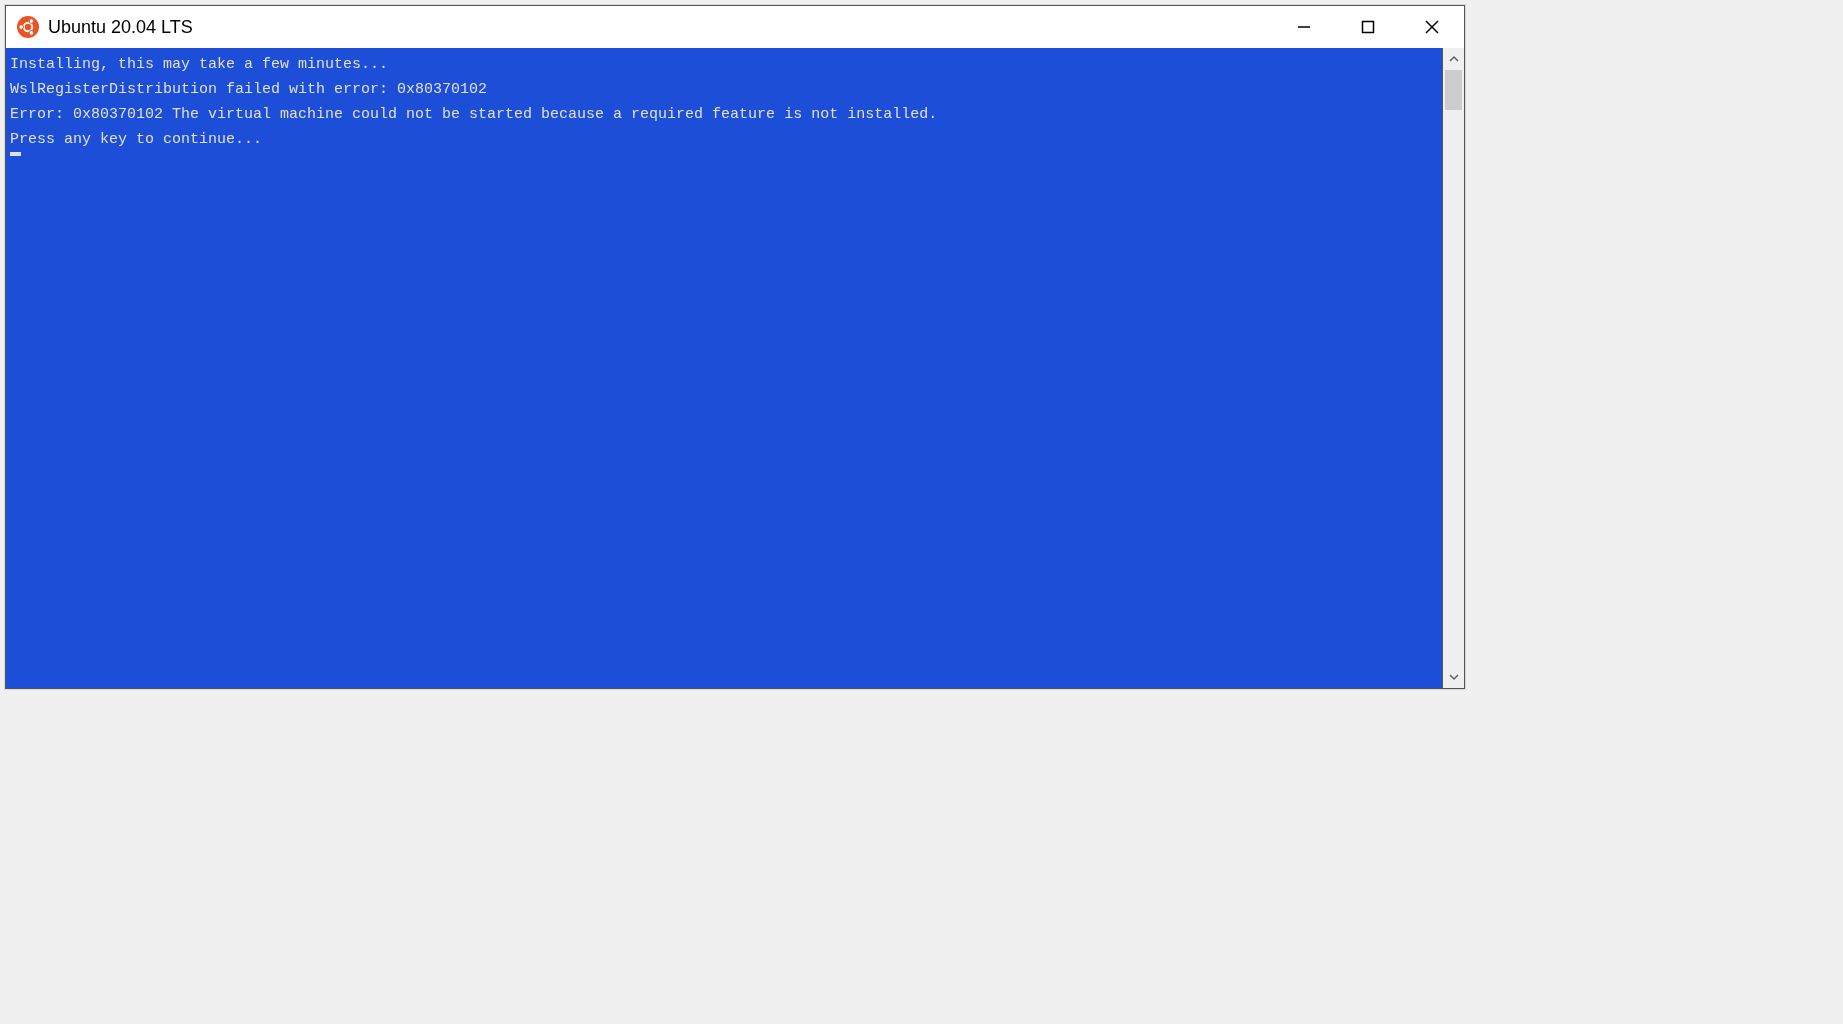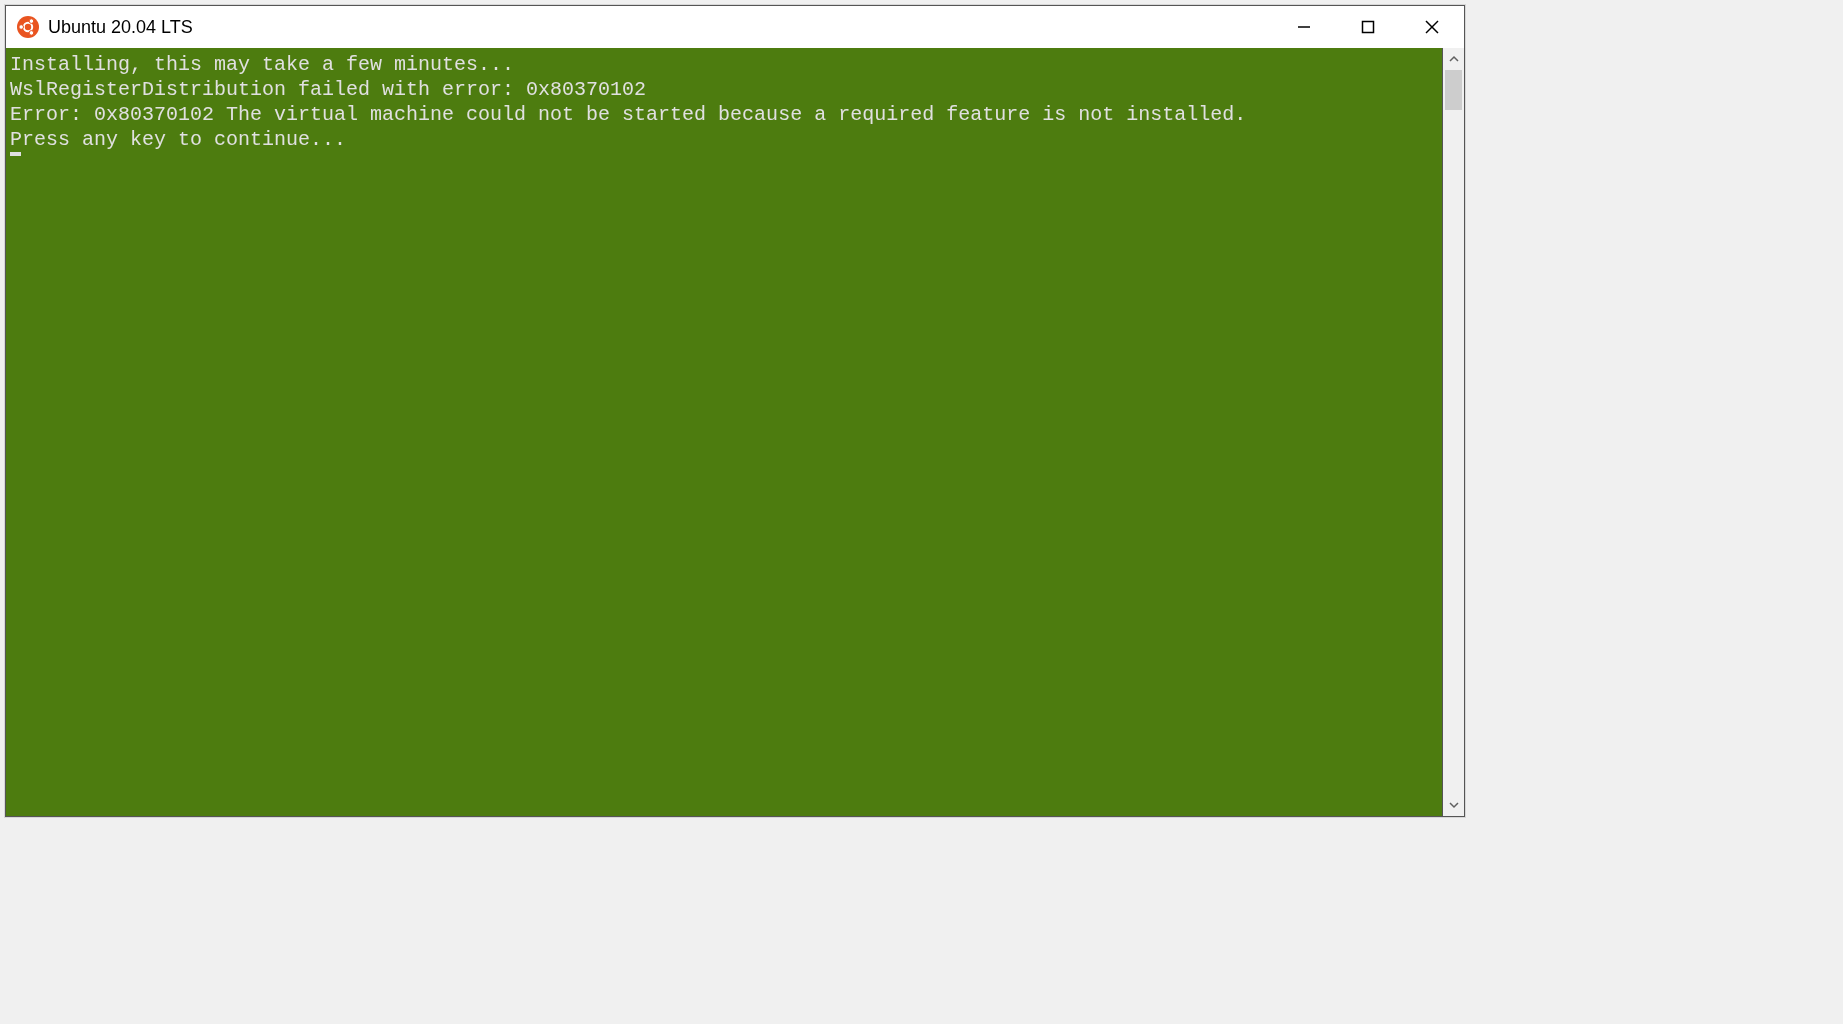--- a/index.html
+++ b/index.html
@@ -13,21 +13,21 @@
       width: 1843px;
       height: 1024px;
       display: flex;
       align-items: flex-start;
       justify-content: flex-start;
       padding-top: 5px;
       padding-left: 5px;
     }
     .window {
       width: 1460px;
-      height: 812px;
+      height: 684px;
       background: #ffffff;
       border: 1px solid #555;
       display: flex;
       flex-direction: column;
       box-shadow: 0 0 0 1px rgba(0,0,0,0.1);
     }
     .titlebar {
       height: 42px;
       background: #ffffff;
       display: flex;
@@ -65,24 +65,24 @@
       cursor: pointer;
     }
     .terminal-area {
       flex: 1;
       display: flex;
       background: #000;
       overflow: hidden;
     }
     .terminal {
       flex: 1;
-      background: #4d7c0f;
+      background: #1d4ed8;
       color: #d9d9d9;
       font-family: "Consolas", "Courier New", monospace;
-      font-size: 20px;
+      font-size: 15px;
       line-height: 25px;
       padding: 4px 0 0 4px;
       white-space: pre;
       overflow: hidden;
     }
     .terminal-line {
       color: #e0e0e0;
     }
     .scrollbar {
       width: 22px;

